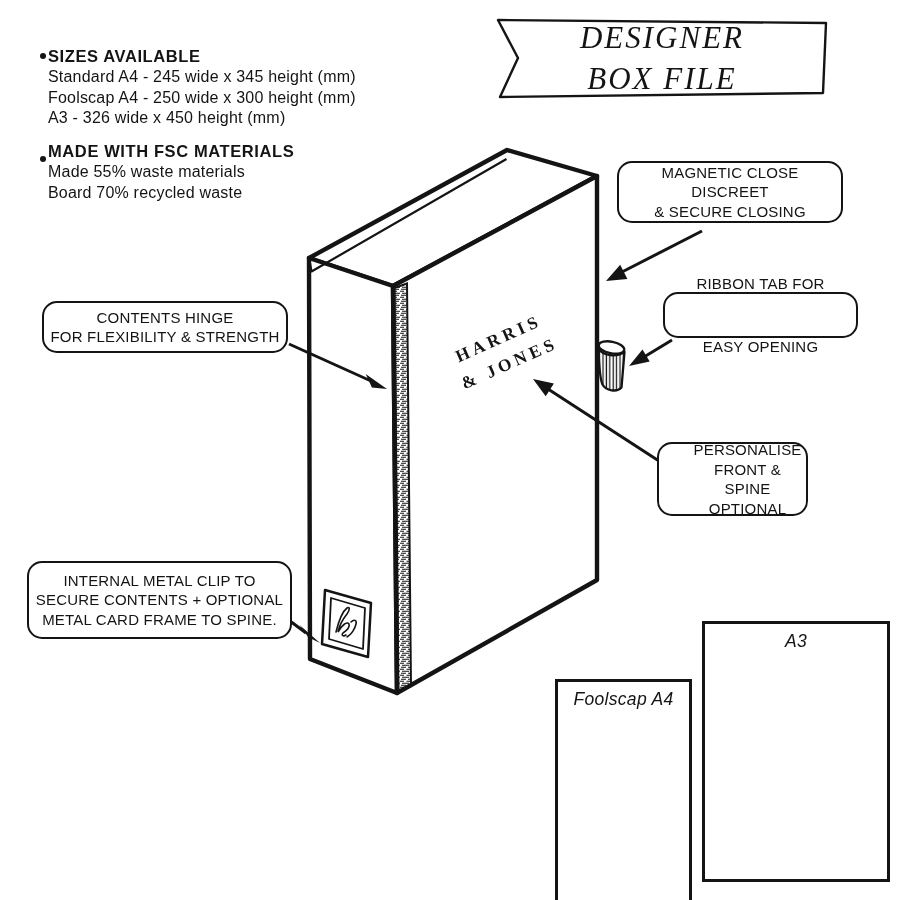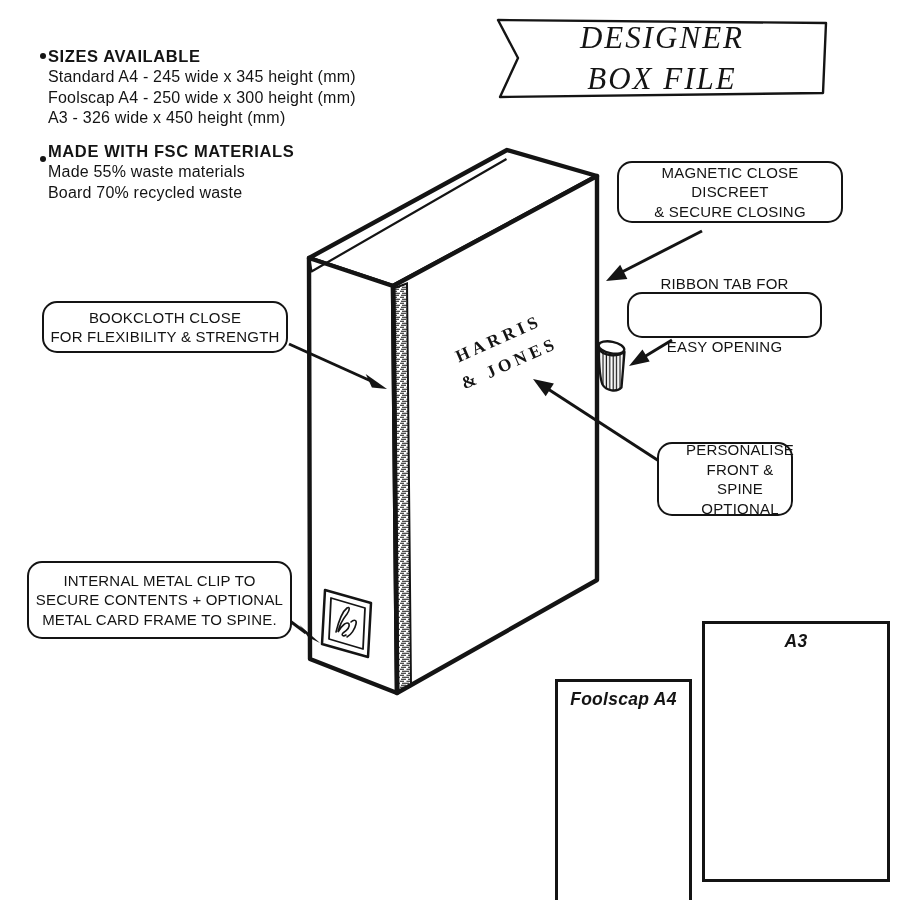--- a/index.html
+++ b/index.html
@@ -44,21 +44,21 @@
     font-size:17.5px; letter-spacing:4px; line-height:27px; z-index:2;
   }
 
   
   .size-rect{
     position:absolute; box-sizing:border-box; background:#fff;
     border:3px solid var(--ink); z-index:2;
   }
   .size-rect .size-label{
     margin-top:7px; text-align:center;
-    font-weight:bold; font-style:italic; font-size:17.5px; letter-spacing:.3px;
+    font-weight:normal; font-style:italic; font-size:17.5px; letter-spacing:.3px;
   }
 </style>
 </head>
 <body>
 
 <div class="canvas">
 
   <svg class="art" viewBox="0 0 900 900">
     <defs>
       <pattern id="cloth" width="16" height="6" patternUnits="userSpaceOnUse">
@@ -137,31 +137,31 @@
   <div class="brand">
     <div>HARRIS</div>
     <div>&amp; JONES</div>
   </div>
 
   <div class="callout" style="left:602px; top:161px; width:226px; height:62px;margin-left:15px;">
     <span>MAGNETIC CLOSE DISCREET</span>
     <span>&amp; SECURE CLOSING</span>
   </div>
 
-  <div class="callout" style="left:627px; top:292px; width:195px; height:46px;gap:44px;">
+  <div class="callout" style="left:663px; top:292px; width:195px; height:46px;gap:44px;">
     <span>RIBBON TAB FOR</span>
     <span>EASY OPENING</span>
   </div>
 
   <div class="callout" style="left:42px; top:301px; width:246px; height:52px;">
-    <span>BOOKCLOTH CLOSE</span>
+    <span>CONTENTS HINGE</span>
     <span>FOR FLEXIBILITY &amp; STRENGTH</span>
   </div>
 
-  <div class="callout" style="left:657px; top:442px; width:136px; height:74px;padding-left:36px;">
+  <div class="callout" style="left:657px; top:442px; width:151px; height:74px;padding-left:36px;">
     <span>PERSONALISE</span>
     <span>FRONT &amp; SPINE</span>
     <span>OPTIONAL</span>
   </div>
 
   <div class="callout" style="left:27px; top:561px; width:265px; height:78px;">
     <span>INTERNAL METAL CLIP TO</span>
     <span>SECURE CONTENTS + OPTIONAL</span>
     <span>METAL CARD FRAME TO SPINE.</span>
   </div>

